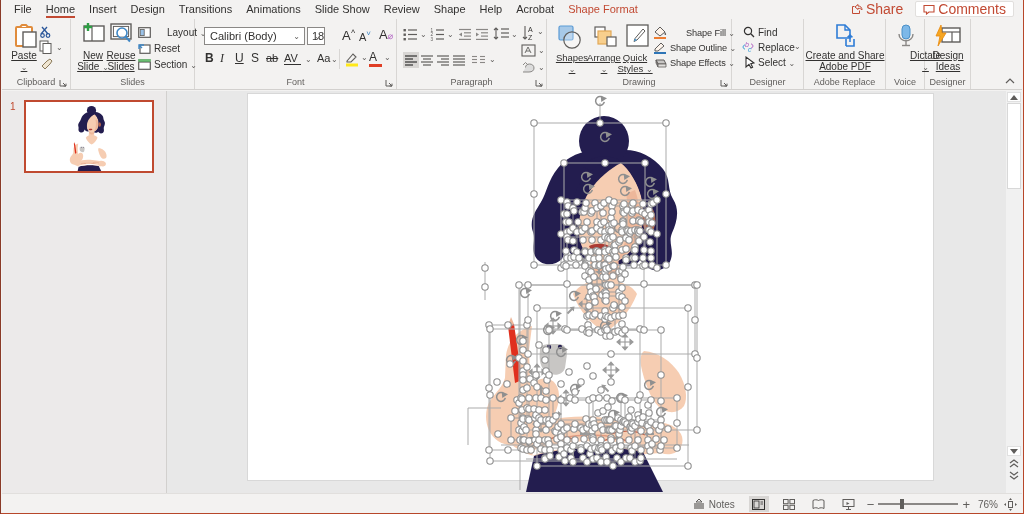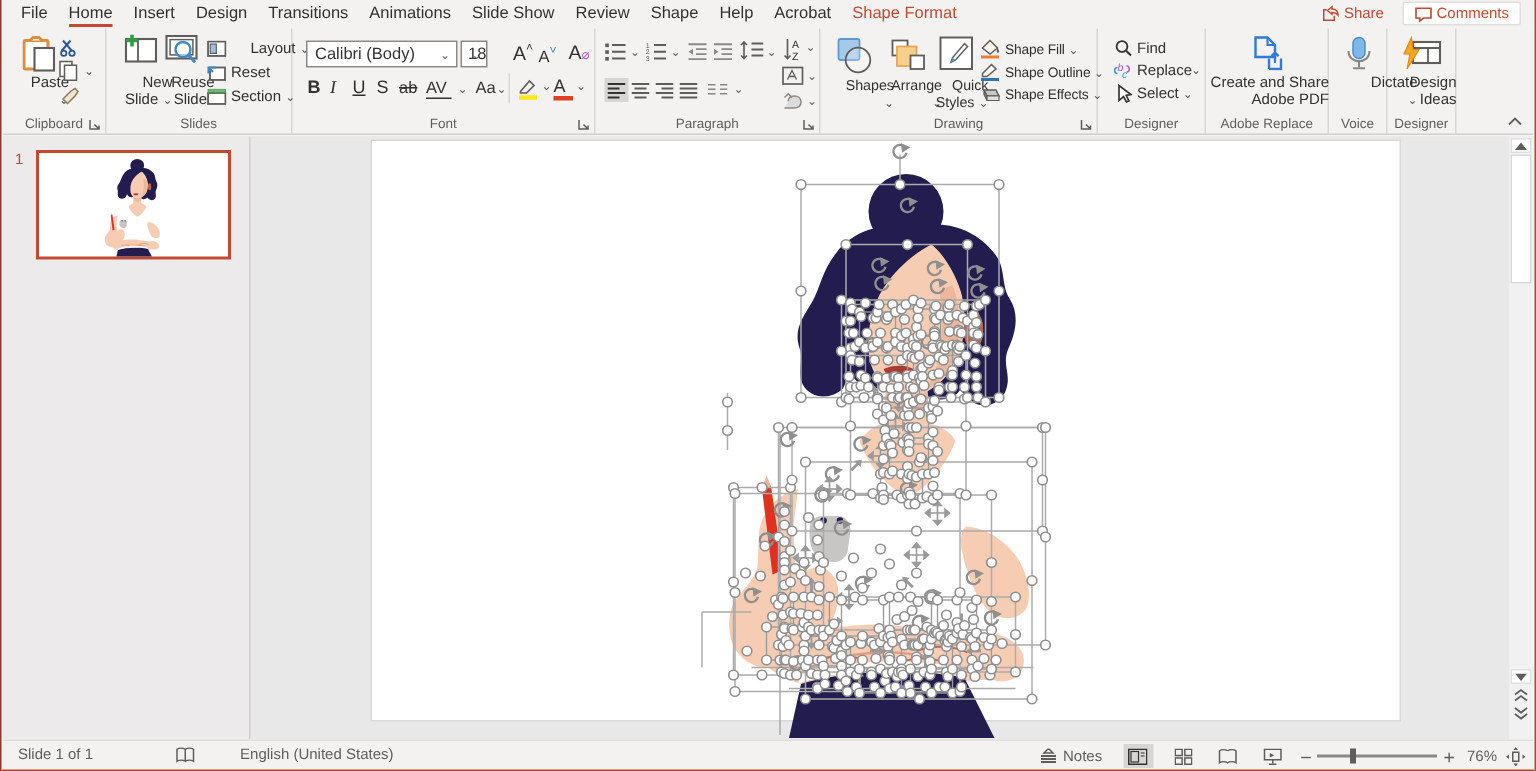--- a/index.html
+++ b/index.html
@@ -7,27 +7,27 @@
 #app { position:relative; width:1024px; height:514px; background:#f3f2f1; overflow:hidden;
   border-left:1px solid #8a3a28; border-right:1px solid #b7472a; }
 
 #menubar { position:absolute; top:0; left:1px; right:1px; height:19px; background:#f3f2f1;
   display:flex; align-items:center; font-size:11px; color:#323130; }
 #menubar .tab { padding:0 7px; height:19px; line-height:19px; position:relative; }
 #menubar .tab.sel { }
 #menubar .tab.sel::after { content:""; position:absolute; left:7px; right:7px; bottom:1px; height:2px; background:#c24a33; }
 #menubar .tab.red { color:#c24a33; }
 #rightbtns { position:absolute; right:8px; top:1px; display:flex; gap:6px; }
-.topbtn { height:16px; display:flex; align-items:center; gap:3px; padding:0 7px; font-size:10px; color:#c24a33; background:#fff; border:1px solid #e1dfdd; border-radius:2px; }
+.topbtn { height:16px; display:flex; align-items:center; gap:3px; padding:0 7px; font-size:14px; color:#c24a33; background:#fff; border:1px solid #e1dfdd; border-radius:2px; }
 
 #ribbon { position:absolute; top:19px; left:1px; right:1px; height:71px; background:#f3f2f1; border-bottom:1px solid #d2d0ce; }
 .group { position:absolute; top:0; height:70px; border-right:1px solid #d8d6d4; }
 .glabel { position:absolute; bottom:2px; left:0; right:0; text-align:center; font-size:9px; color:#605e5c; }
 .launcher { position:absolute; bottom:2px; right:3px; width:8px; height:8px; }
-.bigbtn { position:absolute; text-align:right; font-size:10px; color:#323130; line-height:11px; white-space:nowrap; }
+.bigbtn { position:absolute; text-align:center; font-size:10px; color:#323130; line-height:11px; white-space:nowrap;text-decoration:underline; }
 .smalltxt { font-size:10px; color:#323130; white-space:nowrap; }
 .dd { color:#605e5c; font-size:8px; }
 
 #main { position:absolute; top:91px; left:1px; right:1px; bottom:21px; background:#e8e8e8; }
 #thumbs { position:absolute; top:0; left:0; width:165px; bottom:0; background:#eceaea; border-right:1px solid #d2d0ce; }
 #thumbnum { position:absolute; top:10px; left:8px; font-size:10px; color:#c0492f; }
 #thumbbox { position:absolute; top:9px; left:22px; width:130px; height:73px; background:#fff; border:2px solid #c04a30; }
 #canvas { position:absolute; top:0; left:166px; right:16px; bottom:0; background:#e8e8e8; }
 #slide { position:absolute; left:80px; top:3px; width:685px; height:386px; background:#fff; box-shadow:0 0 0 1px #d8d8d8; }
 
@@ -347,21 +347,21 @@
             <path d="M9 14.5 L8 17.5 L11 16 Z" fill="#4a9bd5"></path>
           </svg>
       </div>
       <div class="bigbtn" style="left:64px;width:48px;top:33px;font-size:9.5px;">Quick<br>Styles <span class="dd">⌄</span></div>
       <div style="position:absolute;left:106px;top:7px;display:flex;align-items:center;gap:3px;">
         <svg width="14" height="13" viewBox="0 0 14 13">
             <path d="M7 1 L12 6 L7 10 L2 6 Z" fill="#fdf4ec" stroke="#5f5d5b" stroke-width="1"></path>
             <path d="M12 6 C 13 7.5 13.6 8.4 12.8 9 C 12 9.4 11.4 8.8 11.5 7.6 Z" fill="#5f5d5b"></path>
             <rect x="1" y="11" width="12" height="2.4" fill="#ed7d31"></rect>
           </svg>
-        <span class="smalltxt" style="font-size:9.2px;letter-spacing:-0.1px;">Shape Fill <span class="dd">⌄</span></span>
+        <span class="smalltxt" style="font-size:9.2px;letter-spacing:-0.1px;margin-left:16px;">Shape Fill <span class="dd">⌄</span></span>
       </div>
       <div style="position:absolute;left:106px;top:22px;display:flex;align-items:center;gap:3px;">
         <svg width="14" height="13" viewBox="0 0 14 13">
             <path d="M2 8 L8 2 L11 5 L5 10 L2 10 Z" fill="#fdf4ec" stroke="#5f5d5b" stroke-width="1"></path>
             <rect x="1" y="11" width="12" height="2.4" fill="#2e75b6"></rect>
           </svg>
         <span class="smalltxt" style="font-size:9.2px;letter-spacing:-0.1px;">Shape Outline <span class="dd">⌄</span></span>
       </div>
       <div style="position:absolute;left:106px;top:37px;display:flex;align-items:center;gap:3px;">
         <svg width="14" height="13" viewBox="0 0 14 13">
@@ -1287,27 +1287,20 @@
           </svg>
         </div>
       <div style="position:absolute;top:380px;left:3px;">
           <svg width="10" height="9" viewBox="0 0 10 9">
             <path d="M1 1 L5 4 L9 1 M1 5 L5 8 L9 5" stroke="#5f5d5b" stroke-width="1.2" fill="none"></path>
           </svg>
         </div>
     </div>
   </div>
   <div id="status">
-    <div class="lft" style="gap:0;">
-      <span style="margin-right:55px;">Slide 1 of 1</span>
-      <svg width="13" height="11" viewBox="0 0 13 11" style="margin-right:30px;">
-          <path d="M6.5 1.5 C5 0.5 2.5 0.5 1 1.5 L1 9.5 C2.5 8.5 5 8.5 6.5 9.5 C8 8.5 10.5 8.5 12 9.5 L12 1.5 C10.5 0.5 8 0.5 6.5 1.5 M6.5 1.5 L6.5 9.5" fill="none" stroke="#5f5d5b" stroke-width="1"></path>
-        </svg>
-      <span>English (United States)</span>
-    </div>
     <div class="rgt">
       <span style="display:flex;align-items:center;gap:4px;margin-right:10px;"><svg width="12" height="10" viewBox="0 0 12 10">
             <path d="M6 0 L9 3 L3 3 Z" fill="none" stroke="#5f5d5b" stroke-width="1"></path>
             <line x1="1" y1="5" x2="11" y2="5" stroke="#5f5d5b" stroke-width="1.2"></line>
             <line x1="1" y1="7" x2="11" y2="7" stroke="#5f5d5b" stroke-width="1.2"></line>
             <line x1="1" y1="9" x2="11" y2="9" stroke="#5f5d5b" stroke-width="1.2"></line>
           </svg>Notes</span>
       <span style="width:20px;height:16px;background:#d8d6d4;display:flex;align-items:center;justify-content:center;margin-right:6px;">
           <svg width="13" height="11" viewBox="0 0 13 11">
             <rect x="0.5" y="0.5" width="12" height="10" fill="none" stroke="#323130"></rect>

